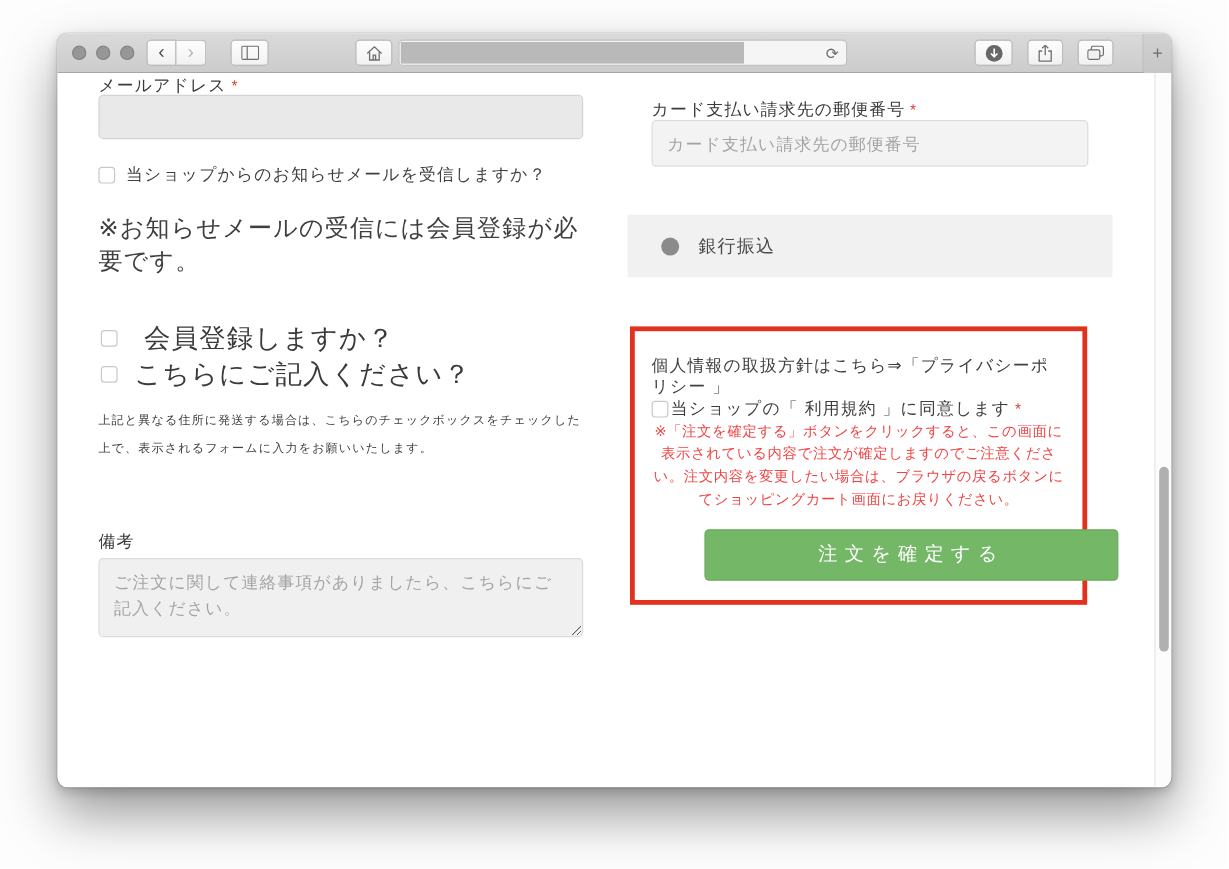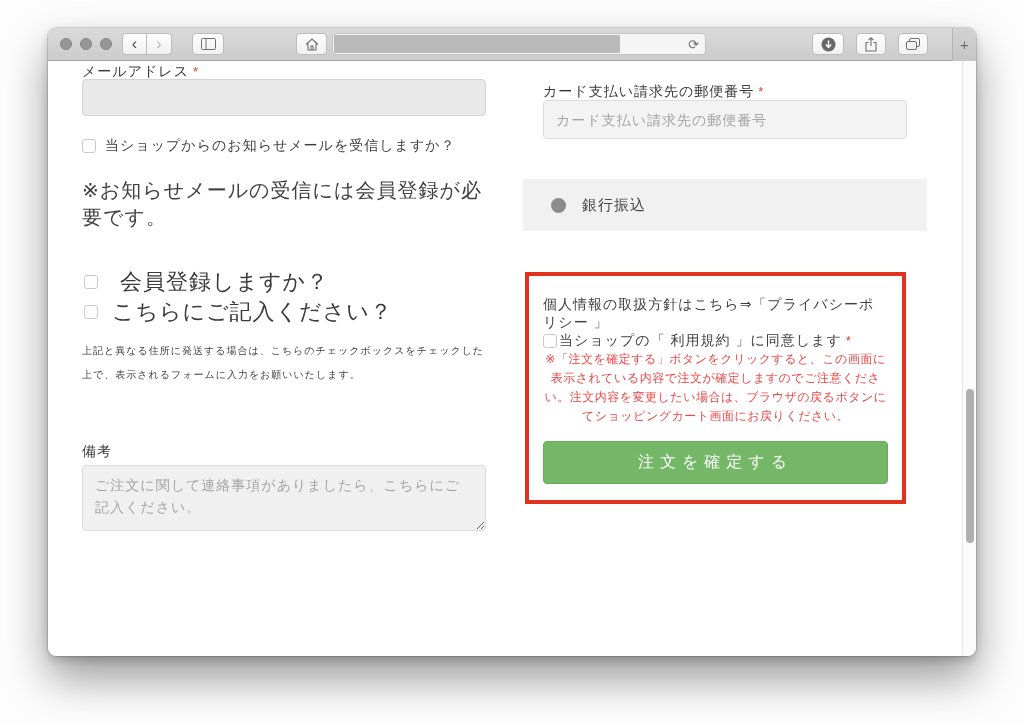--- a/index.html
+++ b/index.html
@@ -117,21 +117,21 @@
     border:4px solid #e0321e; background:#fff;
     padding:20px 14px 16px;
   }
   .privacy-line { font-size:14px; color:#3f3f3f; }
   .terms-row { display:flex; align-items:center; gap:2px; font-size:14px; color:#3f3f3f; }
   .notice { margin-top:0; font-size:12px; line-height:19px; color:#ef4444; letter-spacing:0.5px;text-align:center; }
   .submit-btn {
     margin-top:15px; width:100%; height:43px;
     background:#74b767; border:1px solid #69ab5c; border-radius:4px;
     color:#ffffff; font-size:16px; letter-spacing:6px;
-    font-family:inherit; cursor:pointer;
+    font-family:inherit; cursor:pointer;margin-left:44px;
   }
 
   .scroll-track {
     position:absolute; right:0; top:0; bottom:0; width:14px;
     background:#fcfcfc; border-left:1px solid #e6e6e6;
   }
   .scroll-thumb {
     position:absolute; left:3px; top:328px; width:8px; height:154px;
     border-radius:4px; background:#b0b0b0;
   }

